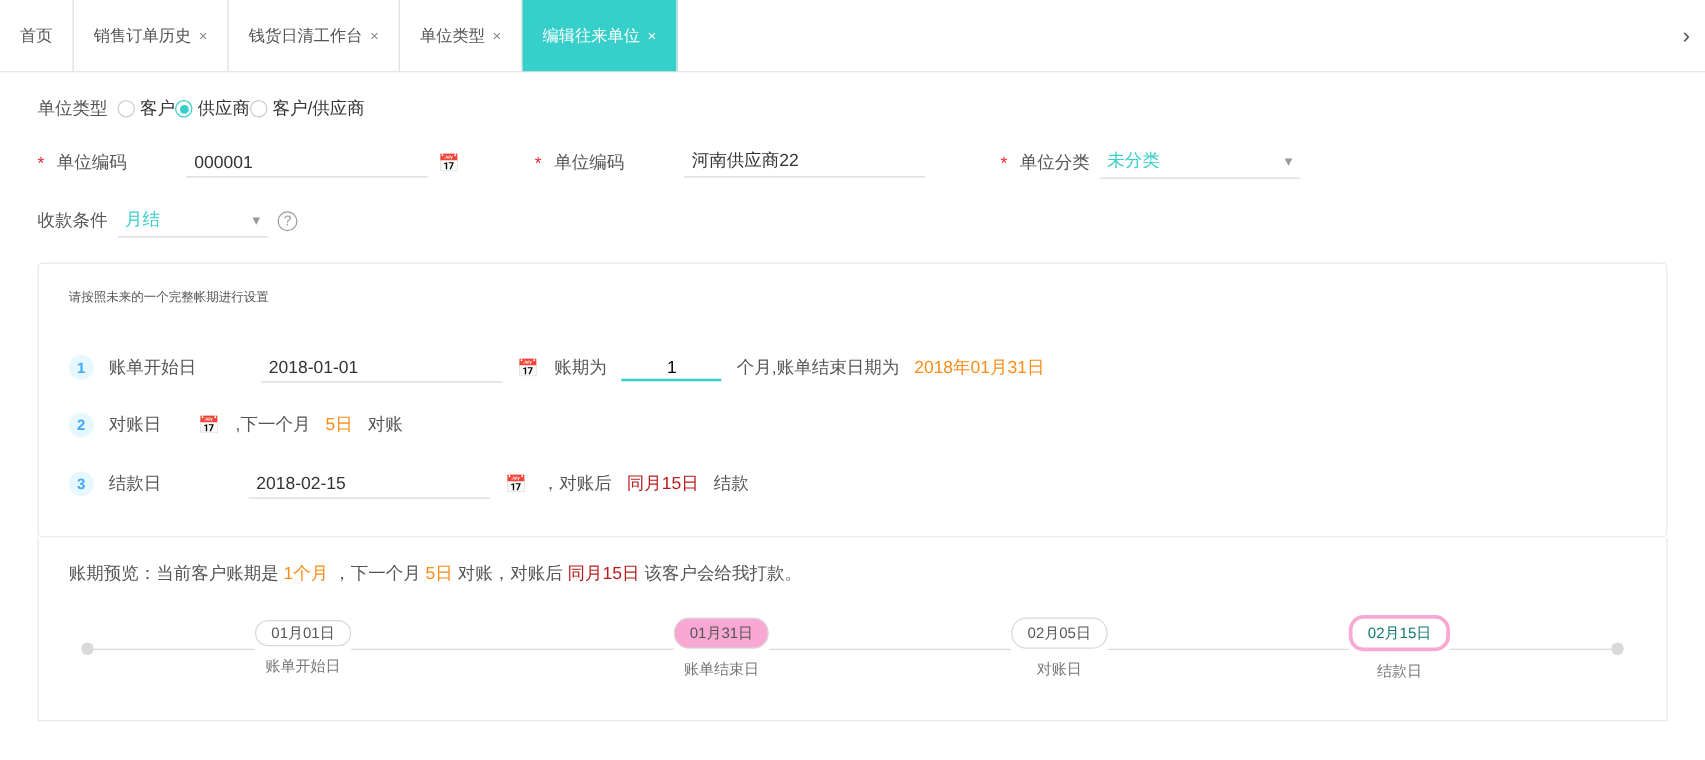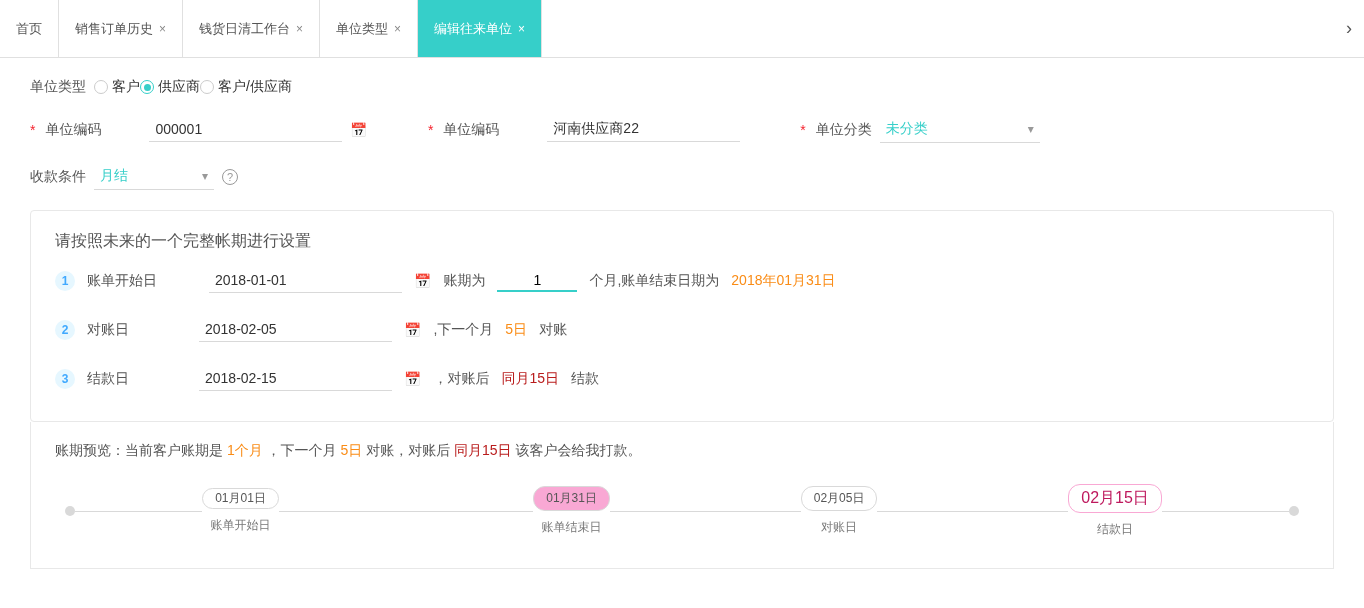--- a/index.html
+++ b/index.html
@@ -154,22 +154,22 @@
 
     
     .period-box {
       border: 1px solid #e8e8e8;
       border-radius: 4px;
       padding: 20px 24px 30px;
       margin-bottom: 0;
     }
     .period-title {
       color: #555;
-      margin-bottom: 16px;
-      font-size: 16px;
+      margin-bottom: 36px;
+      font-size: 10px;
     }
 
     
     .period-row {
       display: flex;
       align-items: center;
       margin-bottom: 24px;
       gap: 12px;
     }
     .period-num {
@@ -297,21 +297,20 @@
       <span class="cal-icon">📅</span>
       <span style="color:#555;text-align:center;">账期为</span>
       <input class="month-input" type="text" value="1" style="">
       <span style="color:#555;">个月,账单结束日期为</span>
       <span class="text-orange">2018年01月31日</span>
     </div>
 
     <div class="period-row">
       <div class="period-num">2</div>
       <span class="period-row-label">对账日</span>
-      <input class="field-input" type="text" value="2018-02-05" style="min-width: 110px;">
       <span class="cal-icon">📅</span>
       <span style="color:#555;">,下一个月</span>
       <span class="text-orange">5日</span>
       <span style="color:#555;">对账</span>
     </div>
 
     <div class="period-row" style="margin-bottom:0;">
       <div class="period-num">3</div>
       <span class="period-row-label">结款日</span>
       <input class="field-input" type="text" value="2018-02-15" style="min-width: 110px;">
@@ -354,21 +353,21 @@
       <div style="flex:1.5;height:1px;background:#d9d9d9;"></div>
 
       <div style="display:flex;flex-direction:column;align-items:center;justify-content:center;">
         <div style="border:1px solid #d9d9d9;border-radius:12px;padding:3px 12px;font-size:12px;color:#555;background:#fff;">02月05日</div>
         <div style="font-size:12px;color:#777;margin-top:8px;">对账日</div>
       </div>
 
       <div style="flex:1.5;height:1px;background:#d9d9d9;"></div>
 
       <div style="display:flex;flex-direction:column;align-items:center;">
-        <div style="border:1px solid #f9a8d4;border-radius:12px;padding:3px 12px;font-size:16px;color:#be185d;background:#fff;">02月15日</div>
+        <div style="border:3px solid #f9a8d4;border-radius:12px;padding:3px 12px;font-size:12px;color:#0f766e;background:#fff;">02月15日</div>
         <div style="font-size:12px;color:#777;margin-top:8px;">结款日</div>
       </div>
 
       <div style="flex:1;height:1px;background:#d9d9d9;"></div>
 
       <div style="width:10px;height:10px;border-radius:50%;background:#d9d9d9;flex-shrink:0;"></div>
     </div>
   </div>
 
 </div>

